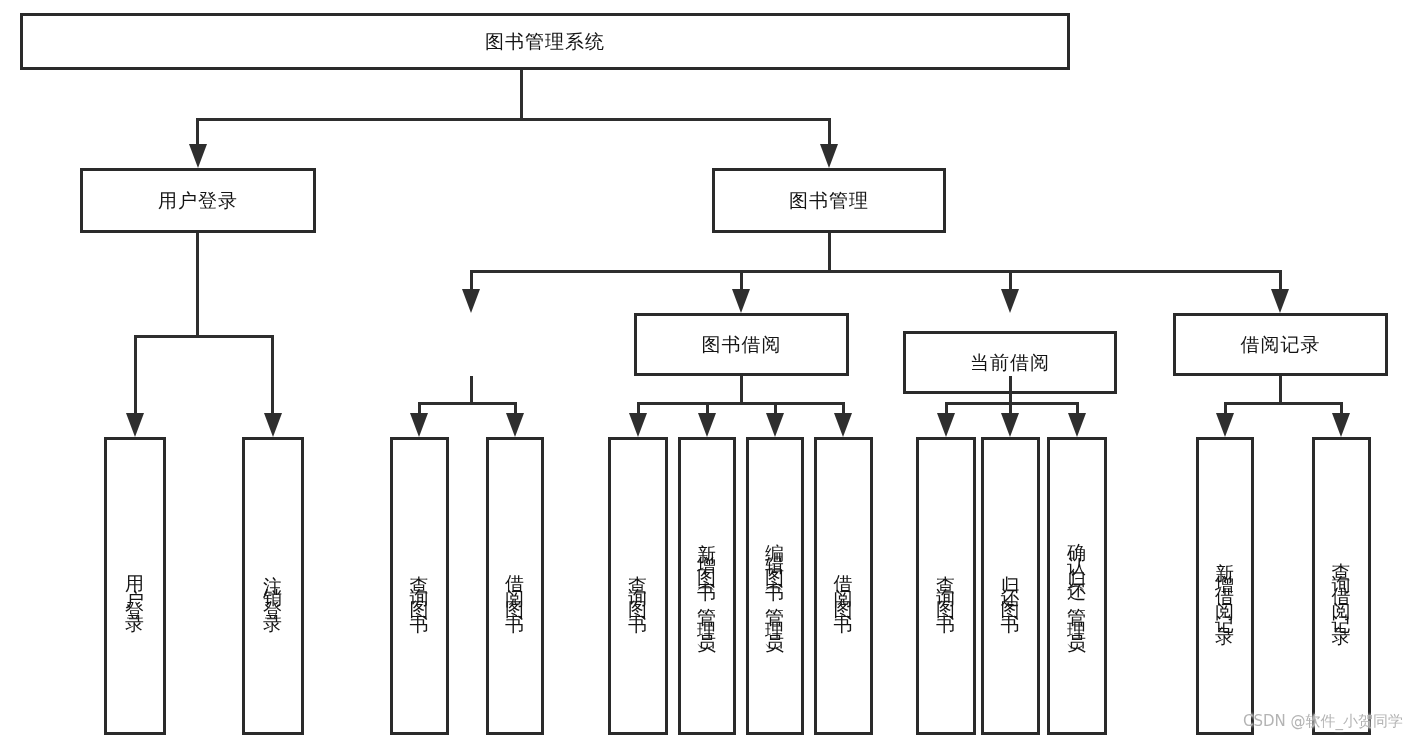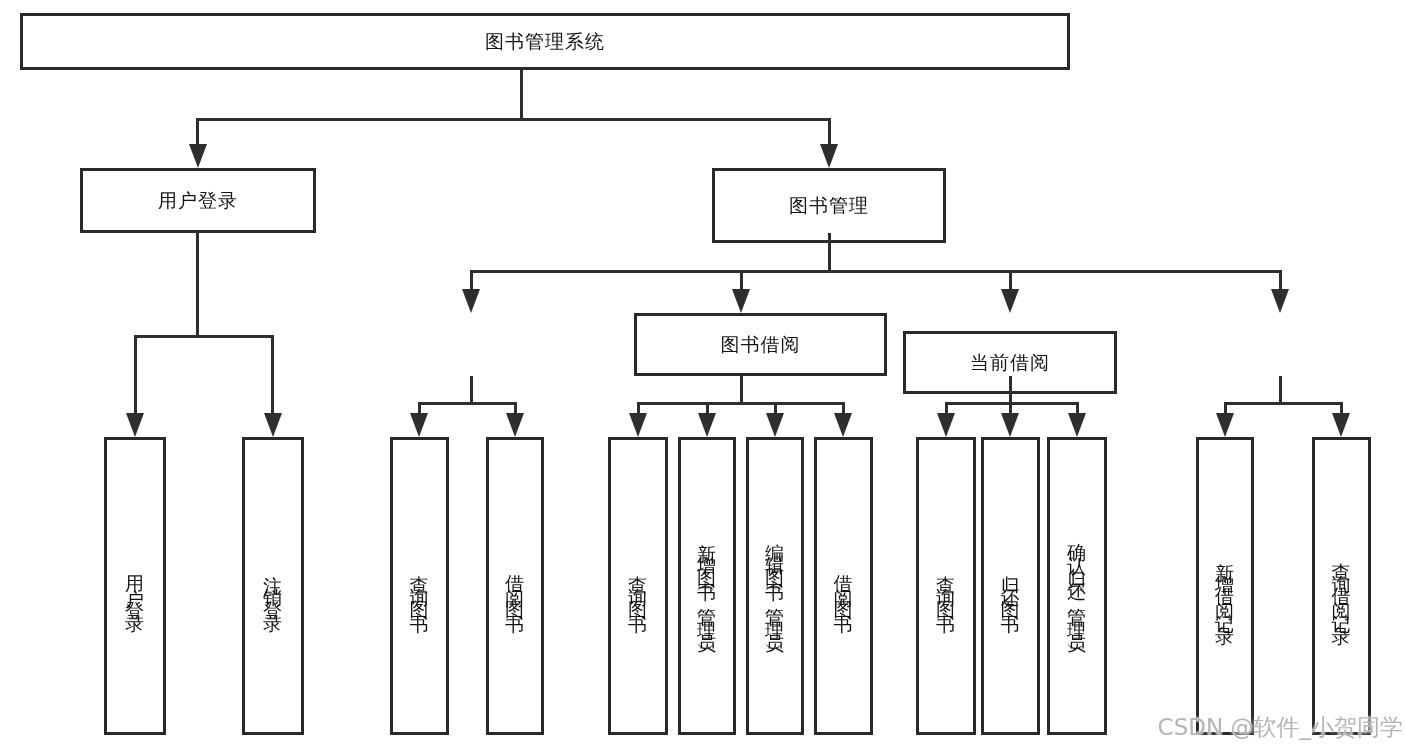--- a/index.html
+++ b/index.html
@@ -45,21 +45,21 @@
     border-left: 9px solid transparent;
     border-right: 9px solid transparent;
     border-top: 24px solid #2e2e2e;
   }
   .watermark {
     position: absolute;
     left: 1145px;
     top: 712px;
     width: 258px;
     text-align: right;
-    font-size: 23px;
+    font-size: 15px;
     color: #b4b4b4;
     z-index: 5;
     text-shadow: 0 0 3px #ffffff, 0 0 3px #ffffff;
     white-space: nowrap;
   }
 </style>
 </head>
 <body>
 
 <div id="canvas">
@@ -71,21 +71,21 @@
   <div class="line" style="left:520px;top:70px;width:3px;height:51px"></div>
   <div class="line" style="left:196px;top:118px;width:635px;height:3px"></div>
   <div class="line" style="left:196px;top:118px;width:3px;height:29px"></div>
   <div class="arrow" style="left:189px;top:144px"></div>
   <div class="line" style="left:828px;top:118px;width:3px;height:29px"></div>
   <div class="arrow" style="left:820px;top:144px"></div>
 
   <div class="box" style="left:80px;top:168px;width:236px;height:65px">
     <span class="lbl">用户登录</span>
   </div>
-  <div class="box" style="left:712px;top:168px;width:234px;height:75px">
+  <div class="box" style="left:712px;top:168px;width:234px;height:65px">
     <span class="lbl">图书管理</span>
   </div>
 
   <div class="line" style="left:196px;top:233px;width:3px;height:104px"></div>
   <div class="line" style="left:134px;top:335px;width:140px;height:3px"></div>
   <div class="line" style="left:134px;top:335px;width:3px;height:80px"></div>
   <div class="arrow" style="left:126px;top:413px"></div>
   <div class="line" style="left:271px;top:335px;width:3px;height:80px"></div>
   <div class="arrow" style="left:264px;top:413px"></div>
 
@@ -93,25 +93,28 @@
   <div class="line" style="left:471px;top:270px;width:811px;height:3px"></div>
   <div class="line" style="left:470px;top:270px;width:3px;height:20px"></div>
   <div class="arrow" style="left:462px;top:289px"></div>
   <div class="line" style="left:740px;top:270px;width:3px;height:20px"></div>
   <div class="arrow" style="left:732px;top:289px"></div>
   <div class="line" style="left:1009px;top:270px;width:3px;height:20px"></div>
   <div class="arrow" style="left:1001px;top:289px"></div>
   <div class="line" style="left:1279px;top:270px;width:3px;height:20px"></div>
   <div class="arrow" style="left:1271px;top:289px"></div>
 
-  <div class="box" style="left:634px;top:313px;width:253px;height:63px">
+  <div class="box" style="left:634px;top:313px;width:215px;height:63px">
     <span class="lbl">图书借阅</span>
   </div>
   <div class="box" style="left:903px;top:331px;width:214px;height:63px">
     <span class="lbl">当前借阅</span>
+  </div>
+  <div class="box" style="left:1173px;top:313px;width:215px;height:63px">
+    <span class="lbl">借阅记录</span>
   </div>
 
   <div class="line" style="left:470px;top:376px;width:3px;height:28px"></div>
   <div class="line" style="left:418px;top:402px;width:99px;height:3px"></div>
   <div class="line" style="left:418px;top:402px;width:3px;height:13px"></div>
   <div class="arrow" style="left:410px;top:413px"></div>
   <div class="line" style="left:514px;top:402px;width:3px;height:13px"></div>
   <div class="arrow" style="left:506px;top:413px"></div>
 
   <div class="line" style="left:740px;top:376px;width:3px;height:28px"></div>

